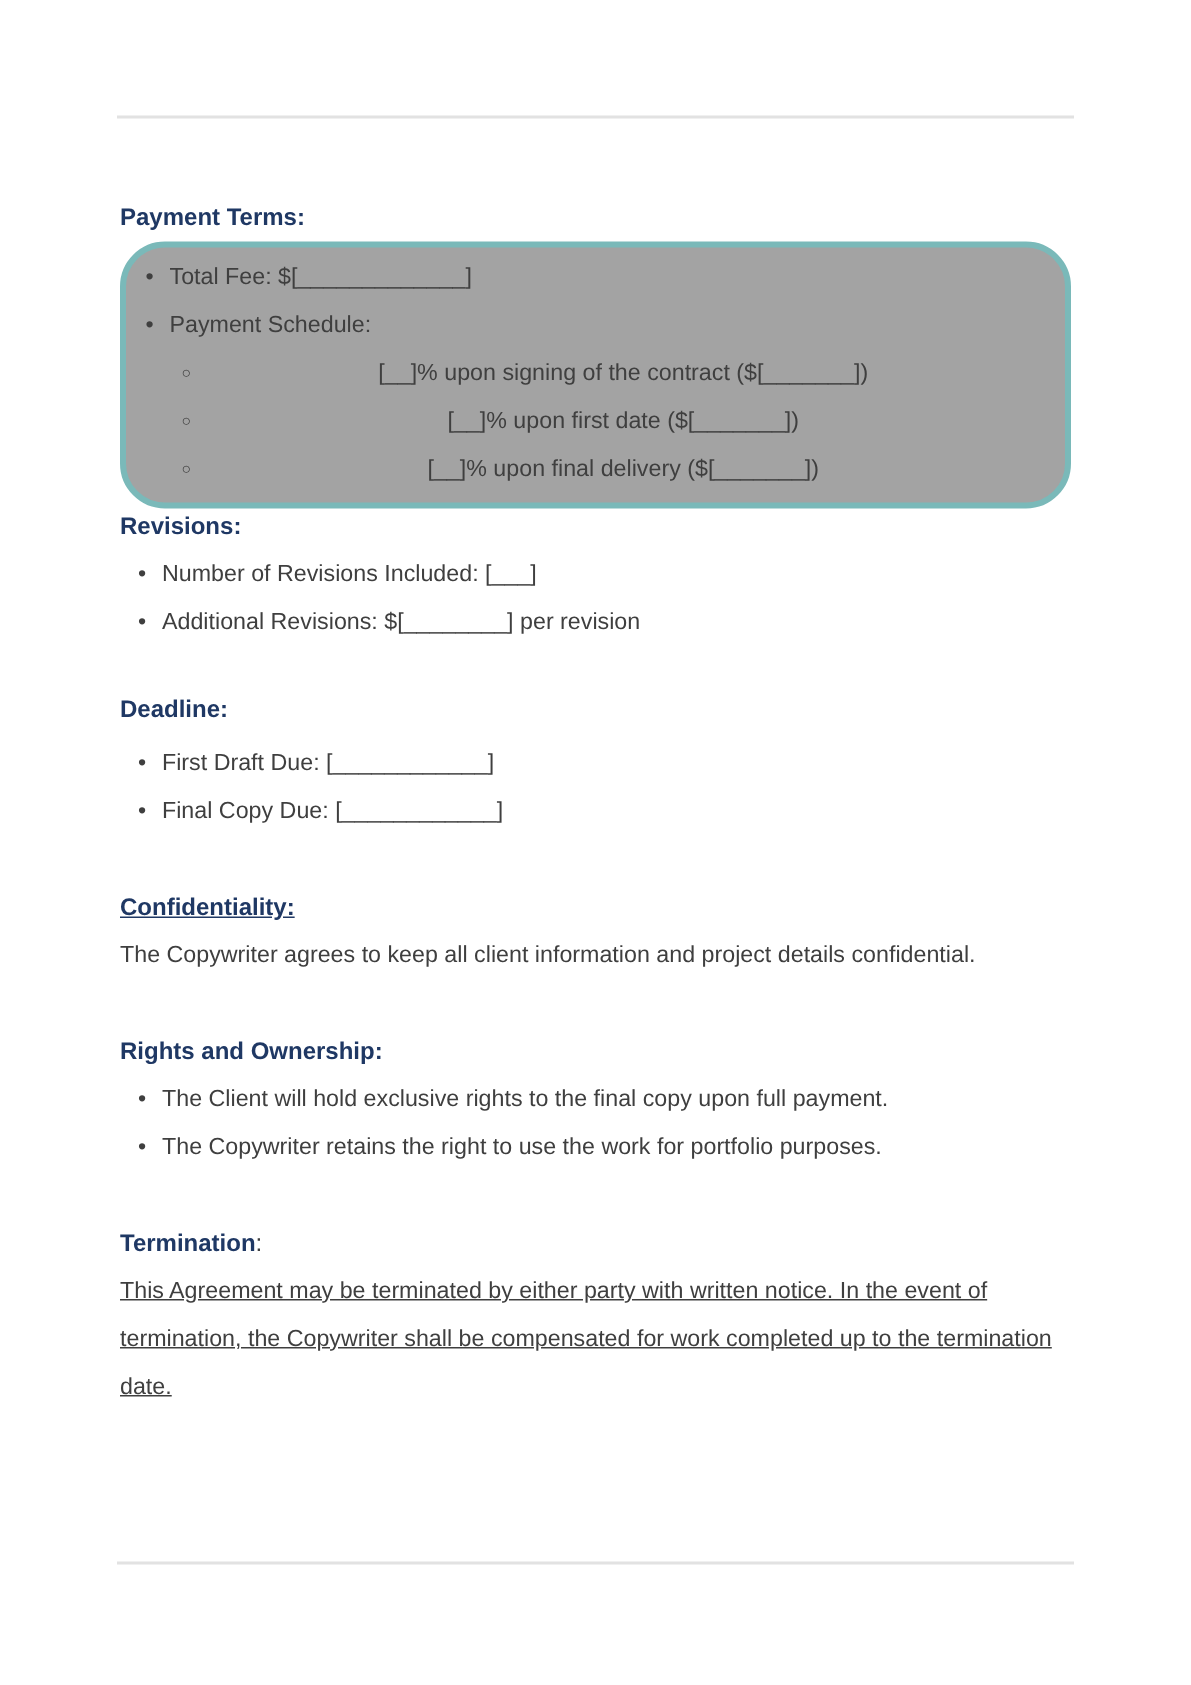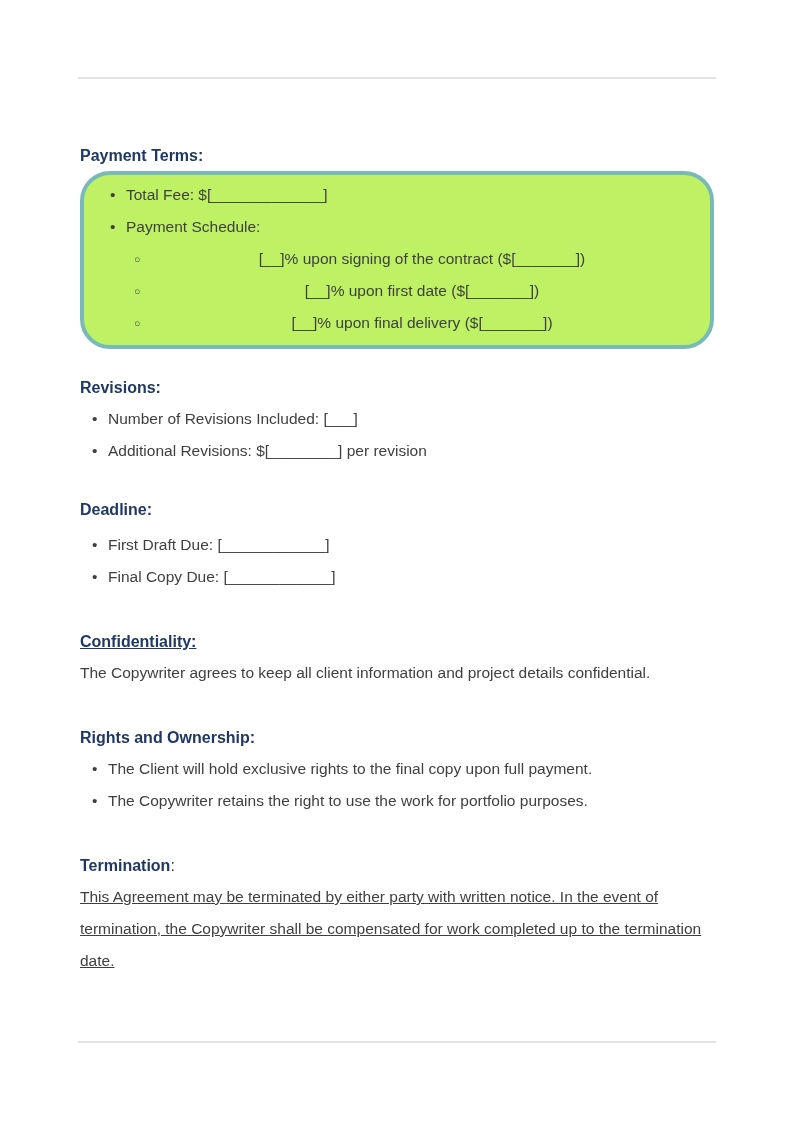--- a/index.html
+++ b/index.html
@@ -18,44 +18,44 @@
     position: absolute;
     left: 78px;
     right: 78px;
     height: 2px;
     background: #e2e2e2;
   }
   .rule-top { top: 77px; }
   .rule-bottom { top: 1041px; }
   .content {
     position: absolute;
-    top: 14px;
+    top: 4px;
     left: 80px;
     width: 634px;
   }
   .section-heading {
     color: #1f3864;
     font-weight: bold;
     font-size: 16px;
     line-height: 26px;
   }
   .h-payment { margin-top: 129px; }
-  .h-revisions { margin-top: 26px; }
+  .h-revisions { }
   .h-deadline { margin-top: 30px; }
   .h-confidentiality { margin-top: 36px; text-decoration: underline; }
   .h-rights { margin-top: 36px; }
   .h-termination { margin-top: 36px; }
   .colon-dark { color: #3f3f3f; font-weight: normal; }
 
   .highlight-box {
     margin-top: 2px;
-    background: #bef264;
+    background: #a3a3a3;
     border: 4px solid #7ab9b9;
     border-radius: 30px;
-    padding: 2px 16px 6px 14px;
+    padding: 2px 16px 6px 1px;
   }
 
   ul.bullets {
     list-style: none;
     margin: 2px 0 0 0;
     padding: 0;
   }
   ul.bullets.gap { margin-top: 6px; }
   ul.bullets > li {
     position: relative;

